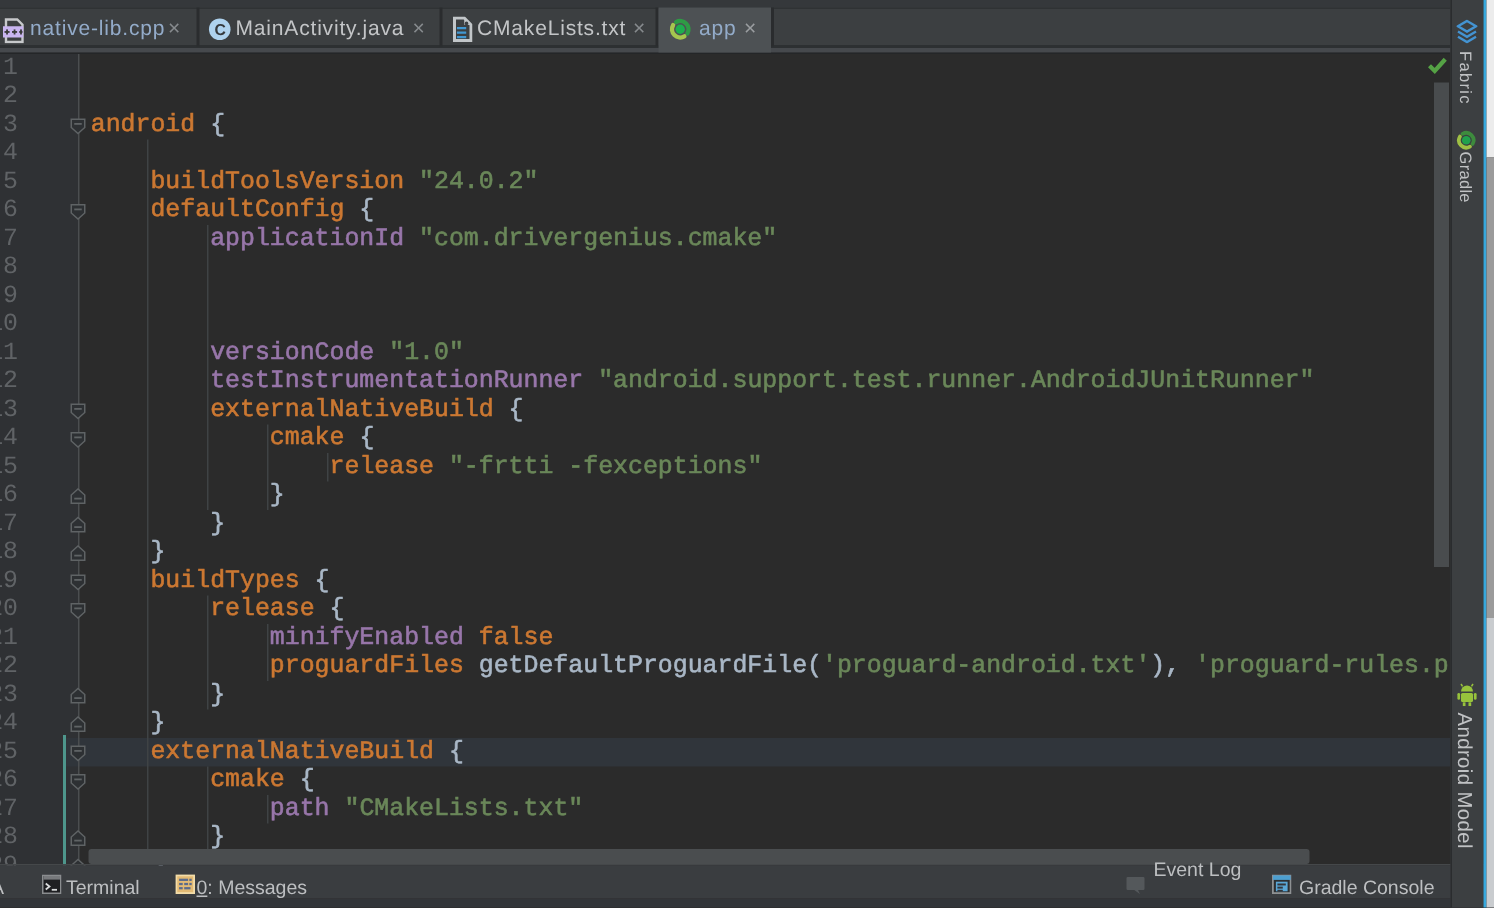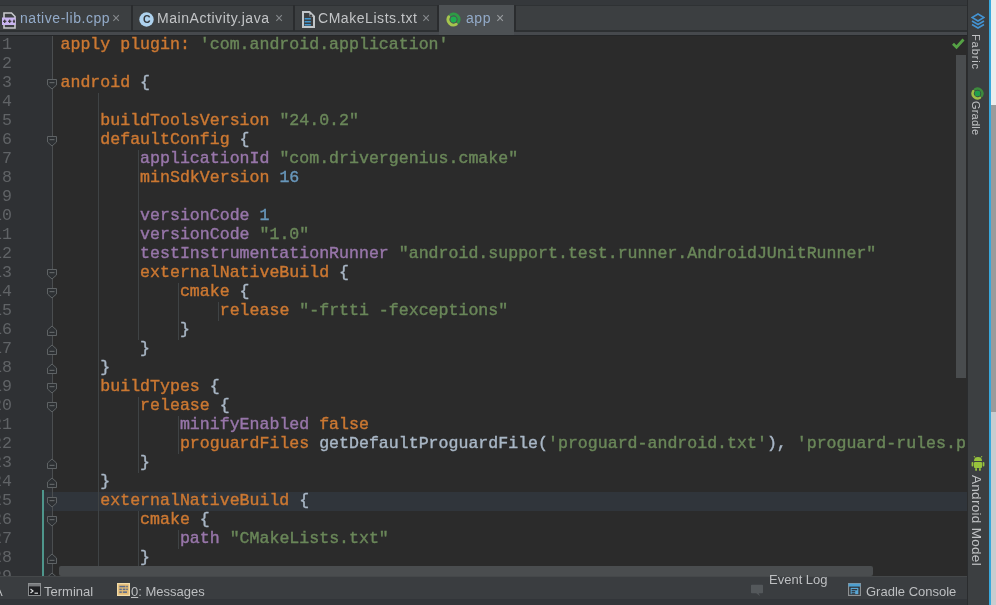--- a/index.html
+++ b/index.html
@@ -154,27 +154,24 @@
   </svg>
 <svg class="abs" style="left:46px;top:553px" width="12" height="12" viewBox="0 0 12 12">
 <path d="M1.5 10.5 h9 v-5.5 l-4.5 -4 l-4.5 4 z" fill="#2d3033" stroke="#5f6365" stroke-width="1"></path>
 <rect x="3.5" y="6.8" width="5" height="1.2" fill="#5f6365"></rect>
   </svg>
 <svg class="abs" style="left:46px;top:572px" width="12" height="12" viewBox="0 0 12 12">
 <path d="M1.5 10.5 h9 v-5.5 l-4.5 -4 l-4.5 4 z" fill="#2d3033" stroke="#5f6365" stroke-width="1"></path>
 <rect x="3.5" y="6.8" width="5" height="1.2" fill="#5f6365"></rect>
   </svg>
 <div class="abs" style="left:0;top:36px;width:967px;height:543px;overflow:hidden">
-<div class="code abs" style="left:60.5px;top:-1px"><span class="o">apply plugin: </span><span class="g">'com.android.application'</span></div>
 <div class="code abs" style="left:60.5px;top:37px"><span class="o">android</span><span class="w"> {</span></div>
 <div class="code abs" style="left:60.5px;top:75px"><span class="w">    </span><span class="o">buildToolsVersion </span><span class="g">"24.0.2"</span></div>
 <div class="code abs" style="left:60.5px;top:94px"><span class="w">    </span><span class="o">defaultConfig </span><span class="w">{</span></div>
 <div class="code abs" style="left:60.5px;top:113px"><span class="w">        </span><span class="p">applicationId </span><span class="g">"com.drivergenius.cmake"</span></div>
-<div class="code abs" style="left:60.5px;top:132px"><span class="w">        </span><span class="o">minSdkVersion </span><span class="b">16</span></div>
-<div class="code abs" style="left:60.5px;top:170px"><span class="w">        </span><span class="p">versionCode </span><span class="b">1</span></div>
 <div class="code abs" style="left:60.5px;top:189px"><span class="w">        </span><span class="p">versionCode </span><span class="g">"1.0"</span></div>
 <div class="code abs" style="left:60.5px;top:208px"><span class="w">        </span><span class="p">testInstrumentationRunner </span><span class="g">"android.support.test.runner.AndroidJUnitRunner"</span></div>
 <div class="code abs" style="left:60.5px;top:227px"><span class="w">        </span><span class="o">externalNativeBuild </span><span class="w">{</span></div>
 <div class="code abs" style="left:60.5px;top:246px"><span class="w">            </span><span class="o">cmake </span><span class="w">{</span></div>
 <div class="code abs" style="left:60.5px;top:265px"><span class="w">                </span><span class="o">release </span><span class="g">"-frtti -fexceptions"</span></div>
 <div class="code abs" style="left:60.5px;top:284px"><span class="w">            </span><span class="w">}</span></div>
 <div class="code abs" style="left:60.5px;top:303px"><span class="w">        </span><span class="w">}</span></div>
 <div class="code abs" style="left:60.5px;top:322px"><span class="w">    </span><span class="w">}</span></div>
 <div class="code abs" style="left:60.5px;top:341px"><span class="w">    </span><span class="o">buildTypes </span><span class="w">{</span></div>
 <div class="code abs" style="left:60.5px;top:379px"><span class="w">            </span><span class="p">minifyEnabled </span><span class="o">false</span></div>

